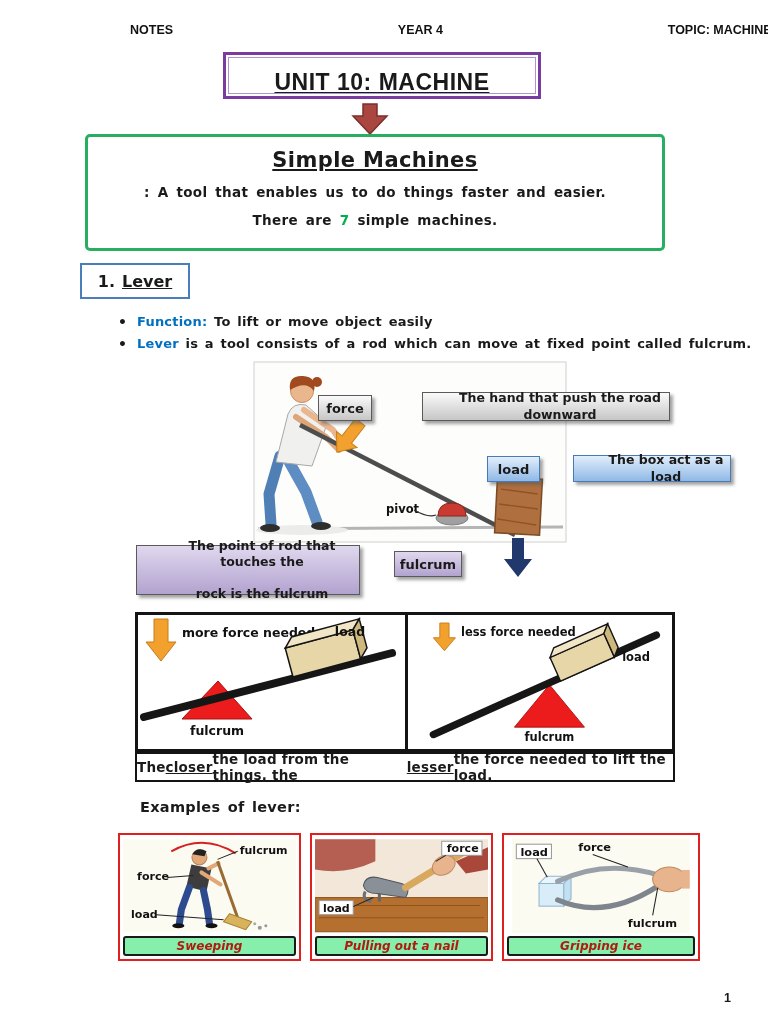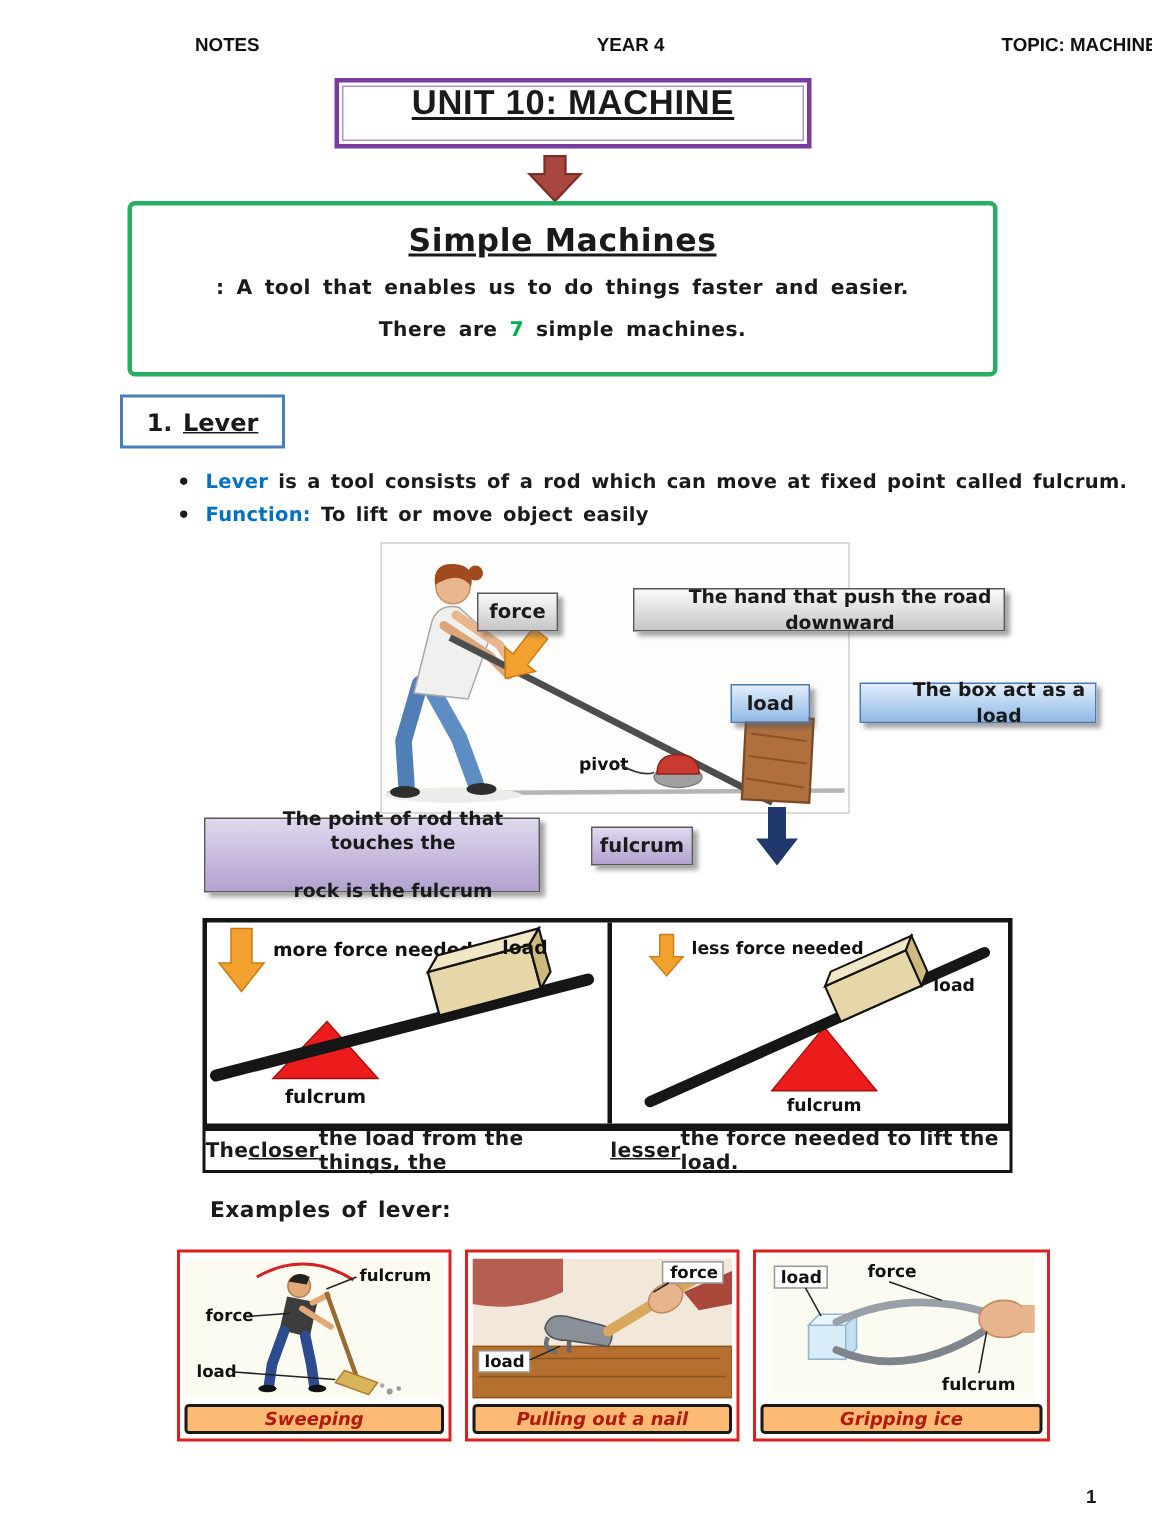--- a/index.html
+++ b/index.html
@@ -4,21 +4,21 @@
 <style>
   html,body{margin:0;padding:0;background:#ffffff;}
   .page{position:relative;width:768px;height:1024px;background:#fff;font-family:"DejaVu Sans",sans-serif;color:#1a1a1a;overflow:hidden;}
 
   
   .hdr{position:absolute;left:90px;top:23px;width:650px;display:flex;justify-content:space-between;
        font-family:"Liberation Sans",sans-serif;font-weight:bold;font-size:12.5px;color:#111;margin-left:40px;}
 
   
   .title-box{position:absolute;left:223px;top:52px;width:318px;height:47px;border:3px solid #7a3b9e;
-             box-sizing:border-box;display:flex;align-items:flex-start;justify-content:center;}
+             box-sizing:border-box;display:flex;align-items:flex-end;justify-content:center;}
   .title-inner{position:absolute;inset:2px;border:1px solid #b491cf;pointer-events:none;}
   .title-text{font-family:"Liberation Sans",sans-serif;font-size:23px;font-weight:bold;text-decoration:underline;letter-spacing:.5px;}
 
   .dn-arrow{position:absolute;left:350px;top:103px;}
 
   
   .green-box{position:absolute;left:85px;top:134px;width:580px;height:117px;border:3px solid #27ae60;
              border-radius:5px;box-sizing:border-box;text-align:center;}
   .gb-head{margin-top:11px;font-size:21px;font-weight:bold;text-decoration:underline;letter-spacing:.4px;}
   .gb-line{margin-top:12px;font-size:13.5px;font-weight:bold;letter-spacing:.3px;word-spacing:3px;}
@@ -68,21 +68,21 @@
   .caption .u{text-decoration:underline;}
 
   .ex-head{position:absolute;left:140px;top:799px;font-size:14.5px;font-weight:bold;letter-spacing:.3px;word-spacing:2px;}
 
   
   .card{position:absolute;top:833px;border:2.5px solid #e01f1f;box-sizing:border-box;background:#fff;padding:3px;}
   .card1{left:118px;width:183px;height:128px;}
   .card2{left:310px;width:183px;height:128px;}
   .card3{left:502px;width:198px;height:128px;}
   .card svg{display:block;width:100%;height:95px;}
-  .banner{margin-top:3px;height:20px;background:#fdba74;border:2px solid #1a1a1a;border-radius:3px;
+  .banner{margin-top:3px;height:20px;background:#86efac;border:2px solid #1a1a1a;border-radius:3px;
           display:flex;align-items:center;justify-content:center;font-size:12px;font-weight:bold;
           font-style:italic;color:#b01a10;box-sizing:border-box;}
 
   .pagenum{position:absolute;left:724px;top:991px;font-size:12.5px;font-weight:bold;font-family:"Liberation Sans",sans-serif;}
 
   svg text{font-family:"DejaVu Sans",sans-serif;fill:#111;}
 </style>
 </head>
 <body>
 
@@ -108,22 +108,22 @@
     <div class="gb-line">: A tool that enables us to do things faster and easier.</div>
     <div class="gb-line"><span>There are </span><span class="green">7</span><span> simple machines.</span></div>
   </div>
 
   <div class="sec-box">
     <span>1.</span>
     <span class="u">Lever</span>
   </div>
 
   <div class="bullets">
+    <div class="bullet"><span class="lead">Function:</span><span> To lift or move object easily</span></div>
     <div class="bullet"><span class="lead">Lever</span><span> is a tool consists of a rod which can move at fixed point called fulcrum.</span></div>
-    <div class="bullet"><span class="lead">Function:</span><span> To lift or move object easily</span></div>
   </div>
 
   <div class="illus">
     <svg class="scene" viewBox="0 0 610 242">
       <rect x="124" y="2" width="312" height="180" fill="#fdfdfc" stroke="#cfcfcf"></rect>
       <line x1="128" y1="169" x2="433" y2="167" stroke="#b5b5b5" stroke-width="3"></line>
       <ellipse cx="172" cy="170" rx="46" ry="5" fill="#ececec"></ellipse>
       <g>
         <path d="M150 96 L139 134 L141 164" stroke="#4f7fb5" stroke-width="11" fill="none" stroke-linecap="round" stroke-linejoin="round"></path>
         <path d="M157 98 L176 132 L187 162" stroke="#5d8dc3" stroke-width="11" fill="none" stroke-linecap="round" stroke-linejoin="round"></path>

